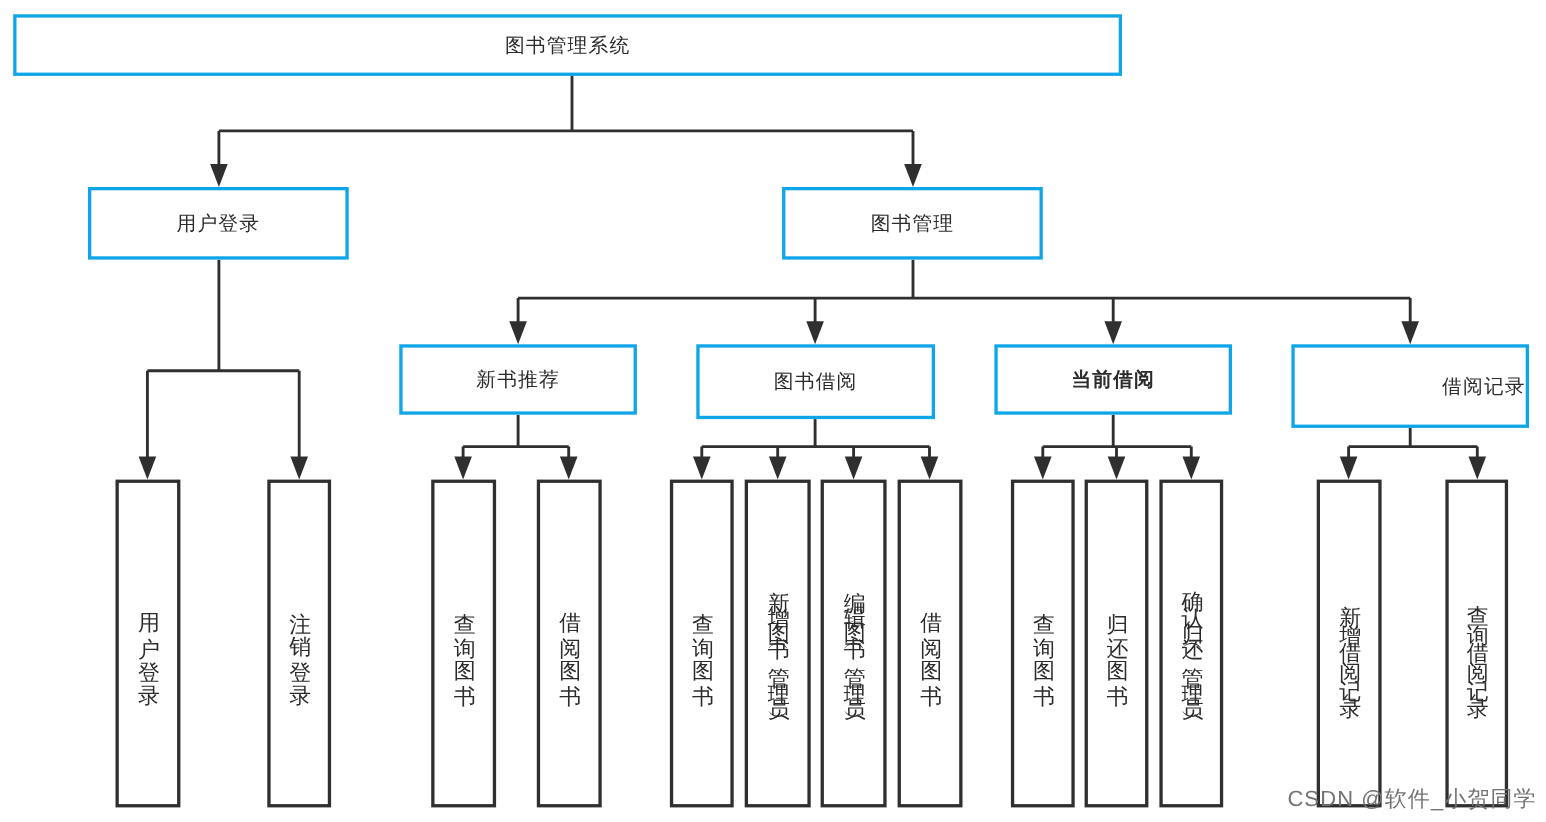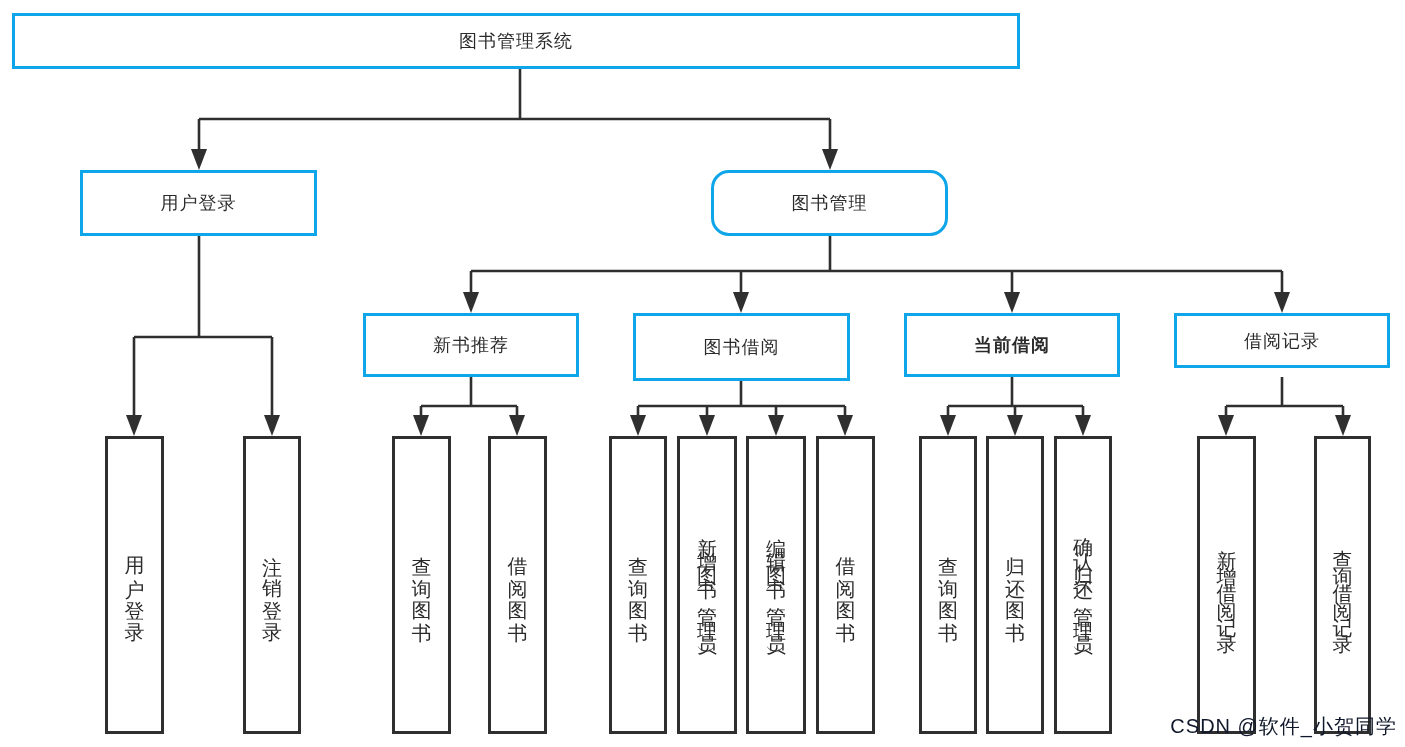--- a/index.html
+++ b/index.html
@@ -22,40 +22,40 @@
   .vtext{
     writing-mode:vertical-rl;text-orientation:mixed;
     font-size:20px;line-height:1.15;color:#2b2b2b;
     letter-spacing:14px;white-space:nowrap;
   }
   .vtext.sparse{letter-spacing:22px;}
   .vtext.mid{letter-spacing:17px;}
   
   #n-root{left:12px;top:13px;width:1008px;height:56px;}
   #n-login{left:80px;top:170px;width:237px;height:66px;}
-  #n-mgmt{left:711px;top:170px;width:237px;height:66px;border-radius:18px;}
+  #n-mgmt{left:711px;top:170px;width:237px;height:66px;}
   #n-newrec{left:363px;top:313px;width:216px;height:64px;}
   #n-bborrow{left:633px;top:313px;width:217px;height:68px;}
   #n-curborrow{left:904px;top:313px;width:216px;height:64px;font-weight:bold;}
-  #n-records{left:1174px;top:313px;width:216px;height:55px;}
+  #n-records{left:1174px;top:313px;width:216px;height:76px;justify-content:flex-end;}
   #l-userlogin{left:105px;width:59px;}
   #l-logout{left:243px;width:58px;}
   #l-query1{left:392px;width:59px;}
   #l-borrow1{left:488px;width:59px;}
   #l-query2{left:609px;width:58px;}
   #l-addbook{left:677px;width:60px;}
   #l-editbook{left:746px;width:60px;}
   #l-borrow2{left:816px;width:59px;}
   #l-query3{left:919px;width:58px;}
   #l-return{left:986px;width:58px;}
   #l-confirm{left:1054px;width:58px;}
   #l-addrec{left:1197px;width:59px;}
   #l-queryrec{left:1314px;width:57px;}
   #watermark{
-    position:absolute;right:8px;bottom:7px;font-size:20px;color:#0f172a;
+    position:absolute;right:8px;bottom:7px;font-size:20px;color:#737373;
     letter-spacing:1px;z-index:5;
   }
 </style>
 </head>
 <body>
 
 <svg id="connectors" viewBox="0 0 1405 747" xmlns="http://www.w3.org/2000/svg">
   <g stroke="#2f2f2f" stroke-width="2.6" fill="none">
 
     <path d="M520,68 V119 M199,119 H830 M199,119 V152 M830,119 V152"></path>

